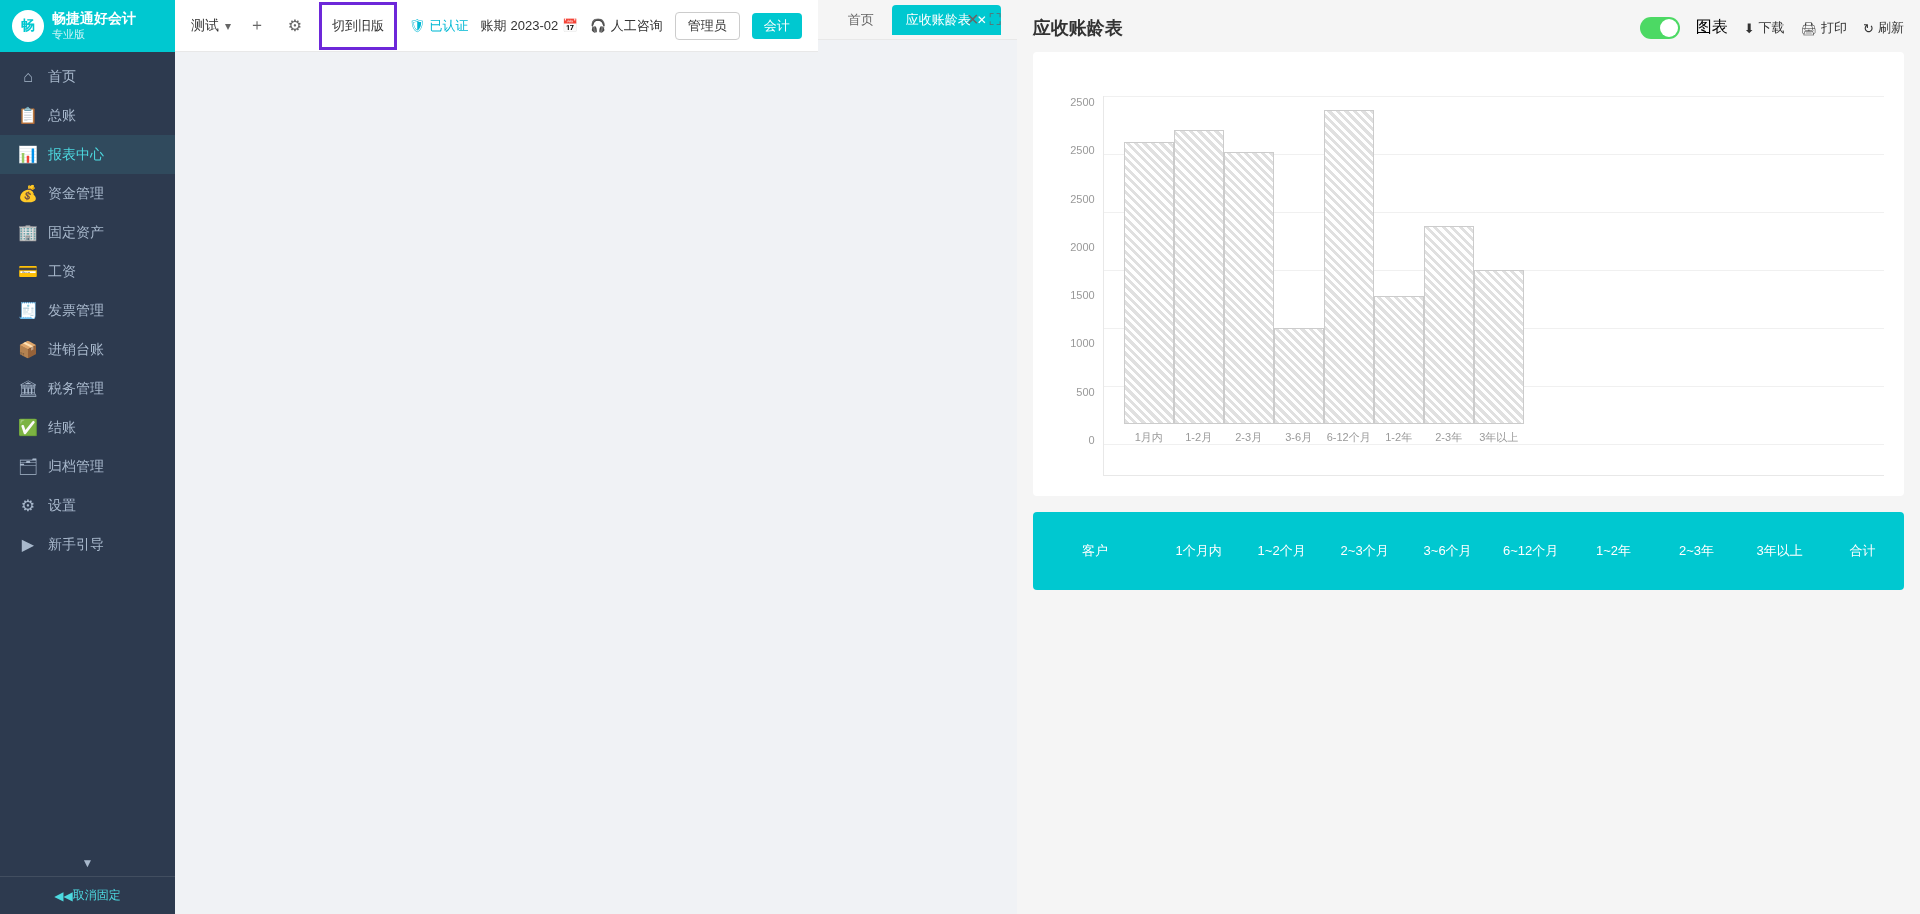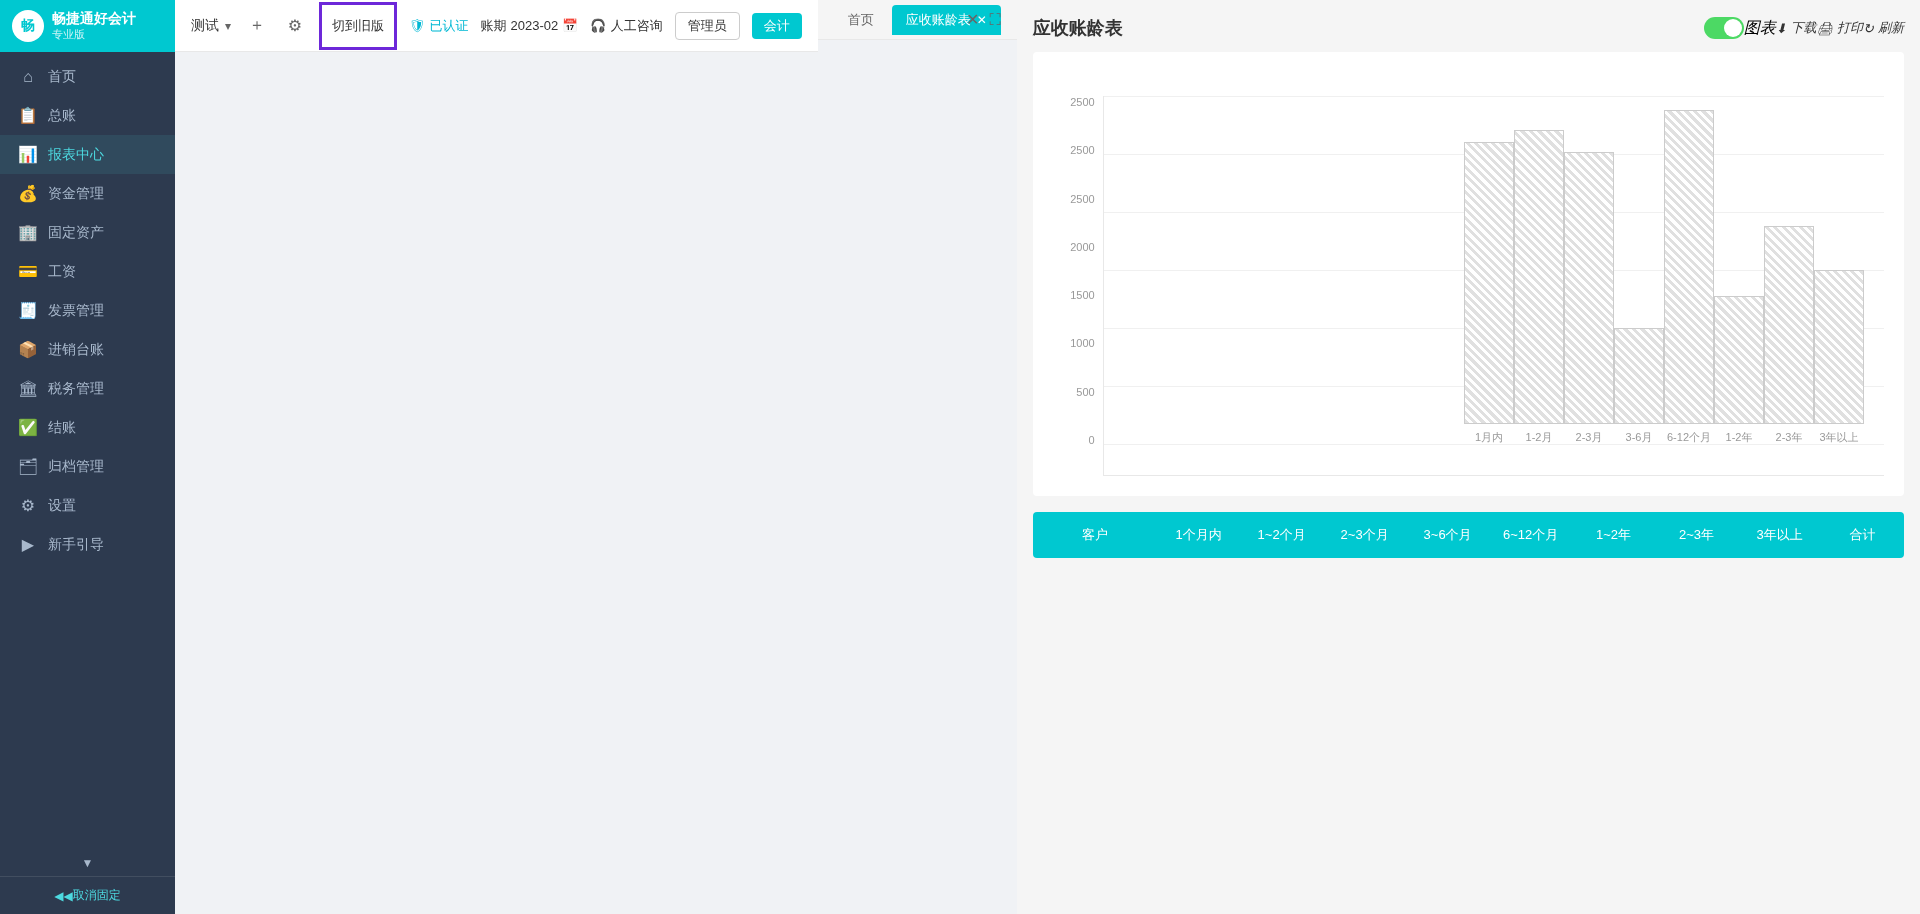--- a/index.html
+++ b/index.html
@@ -166,21 +166,21 @@
 
     
     .report-header {
       display: flex; align-items: center; justify-content: space-between;
       margin-bottom: 12px;
     }
     .report-title {
       font-size: 18px; color: #333; font-weight: bold;
     }
     .report-actions {
-      display: flex; align-items: center;  font-style: italic;
+      display: flex; gap: 16px;
     }
     .toggle-switch {
       width: 40px; height: 22px;
       background: #4cd964;
       border-radius: 11px;
       position: relative;
       cursor: pointer;
     }
     .toggle-switch::after {
       content: '';
@@ -233,21 +233,21 @@
     .gridline {
       border-top: 1px solid #f0f0f0;
       width: 100%;
     }
     .bars-row {
       position: absolute;
       bottom: 30px;
       left: 0; right: 0; top: 0;
       display: flex;
       align-items: flex-end;
-      justify-content: flex-end;
+      justify-content: flex-start;
       padding: 0 20px;
     }
     .bar-group {
       display: flex;
       flex-direction: column;
       align-items: center;
       gap: 0;
     }
     .bar {
       width: 50px;
@@ -273,21 +273,21 @@
       border-radius: 4px;
       overflow: hidden;
     }
     .table-header {
       background: #00c8d0;
       display: grid;
       grid-template-columns: 1.5fr 1fr 1fr 1fr 1fr 1fr 1fr 1fr 1fr 1fr;
       padding: 0;
     }
     .table-header-cell {
-      padding: 14px 10px;
+      padding: 30px 10px;
       color: white;
       font-size: 13px;
       text-align: center;
       font-weight: 500;
     }
   </style>
 </head>
 <body>
 
 <div class="sidebar">

